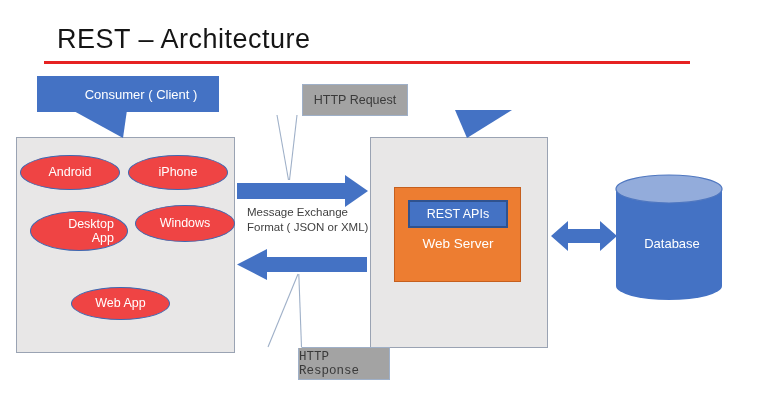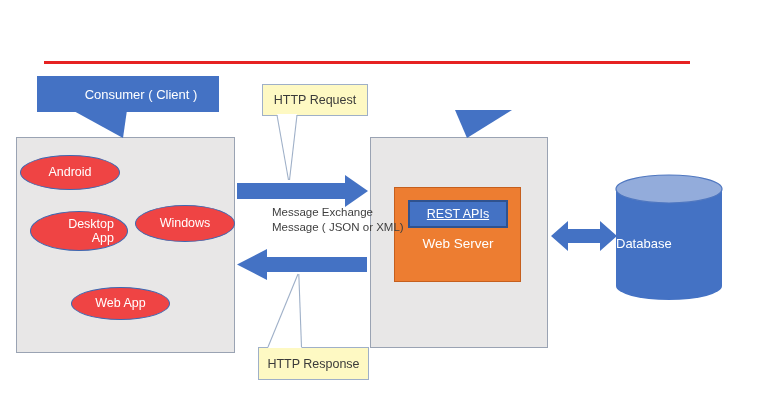--- a/index.html
+++ b/index.html
@@ -8,52 +8,56 @@
   .abs{position:absolute;}
   .title{left:57px;top:24px;font-size:27px;font-weight:500;color:#151515;letter-spacing:.5px;white-space:nowrap;}
   .red-line{left:44px;top:61px;width:646px;height:3px;background:#e62222;}
   .gray-box{background:#e8e7e7;border:1px solid #9aa3b3;box-sizing:border-box;}
   .client-box{left:16px;top:137px;width:219px;height:216px;}
   .server-box{left:370px;top:137px;width:178px;height:211px;}
   .blue-callout{background:#4472c4;color:#ffffff;font-size:13px;font-weight:500;
                 display:flex;align-items:center;justify-content:center;box-sizing:border-box;padding-left:26px;}
   .consumer-callout{left:37px;top:76px;width:182px;height:36px;}
   .provider-callout{left:432px;top:75px;width:185px;height:37px;}
-  .white-callout{background:#fef9c3;border:1px solid #9fb0c8;color:#3a3a3a;font-size:12.5px;
-                 display:flex;align-items:center;justify-content:center;box-sizing:border-box;}
+  .white-callout{background:#a3a3a3;border:1px solid #9fb0c8;color:#3a3a3a;font-size:12.5px;
+                 display:flex;align-items:center;justify-content:center;box-sizing:border-box;margin-left:40px;}
   .request-callout{left:262px;top:84px;width:106px;height:32px;}
-  .response-callout{left:258px;top:347px;width:111px;height:33px;}
+  .response-callout{left:258px;top:347px;width:92px;height:33px;font-family:Liberation Mono, monospace;}
   .ellipse{background:#ef4444;border:1px solid #3e68b2;border-radius:50%;color:#fff;
            display:flex;align-items:center;justify-content:center;text-align:center;
            font-size:12.5px;box-sizing:border-box;}
   .ellipse span{max-width:70px;line-height:1.15;}
   .el-android{left:20px;top:155px;width:100px;height:35px;}
   .el-iphone{left:128px;top:155px;width:100px;height:35px;}
   .el-desktop{left:30px;top:211px;width:98px;height:40px;text-align:right;}
   .el-windows{left:135px;top:205px;width:100px;height:37px;}
   .el-webapp{left:71px;top:287px;width:99px;height:33px;}
   .orange-box{left:394px;top:187px;width:127px;height:95px;background:#ed7d31;border:1px solid #c55f1e;box-sizing:border-box;}
   .rest-apis{left:408px;top:200px;width:100px;height:28px;background:#4472c4;border:2px solid #2f528f;
-             color:#fff;font-size:12.5px;display:flex;align-items:center;justify-content:center;box-sizing:border-box;text-decoration:underline;}
+             color:#fff;font-size:12.5px;display:flex;align-items:center;justify-content:center;box-sizing:border-box;}
   .web-server-label{left:394px;top:236px;width:128px;text-align:center;color:#fff;font-size:13.5px;}
   .msg{left:247px;top:205px;color:#3f3f3f;font-size:11.5px;line-height:15px;}
-  .msg span{display:block;white-space:nowrap;margin-left:25px;}
-  .db-label{left:616px;top:236px;width:112px;color:#fff;font-size:13px;z-index:6;}
+  .msg span{display:block;white-space:nowrap;}
+  .db-label{left:616px;top:236px;width:112px;text-align:center;color:#fff;font-size:13px;z-index:6;}
   svg.overlay{position:absolute;left:0;top:0;width:768px;height:403px;z-index:5;pointer-events:none;}
 </style>
 </head>
 <body>
 
 <div class="stage">
 
+  <div class="abs title">REST – Architecture</div>
   <div class="abs red-line"></div>
 
   <div class="abs gray-box client-box"></div>
   <div class="abs ellipse el-android">
     <span>Android</span>
+  </div>
+  <div class="abs ellipse el-iphone">
+    <span>iPhone</span>
   </div>
   <div class="abs ellipse el-desktop">
     <span>Desktop App</span>
   </div>
   <div class="abs ellipse el-windows">
     <span>Windows</span>
   </div>
   <div class="abs ellipse el-webapp">
     <span>Web App</span>
   </div>
@@ -70,21 +74,21 @@
   </div>
   <div class="abs white-callout request-callout">
     <span>HTTP Request</span>
   </div>
   <div class="abs white-callout response-callout">
     <span>HTTP Response</span>
   </div>
 
   <div class="abs msg">
     <span>Message Exchange</span>
-    <span>Message ( JSON or XML)</span>
+    <span>Format ( JSON or XML)</span>
   </div>
 
   <svg class="overlay" viewBox="0 0 768 403">
 
     <polygon points="72,110 127,110 123,138" fill="#4472c4"></polygon>
     <polygon points="455,110 512,110 467,138" fill="#4472c4"></polygon>
 
     <polygon points="277,114 297,114 289,181" fill="#ffffff"></polygon>
     <line x1="277" y1="115" x2="288.5" y2="180" stroke="#9fb0c8" stroke-width="1.1"></line>
     <line x1="297" y1="115" x2="289.5" y2="180" stroke="#9fb0c8" stroke-width="1.1"></line>

